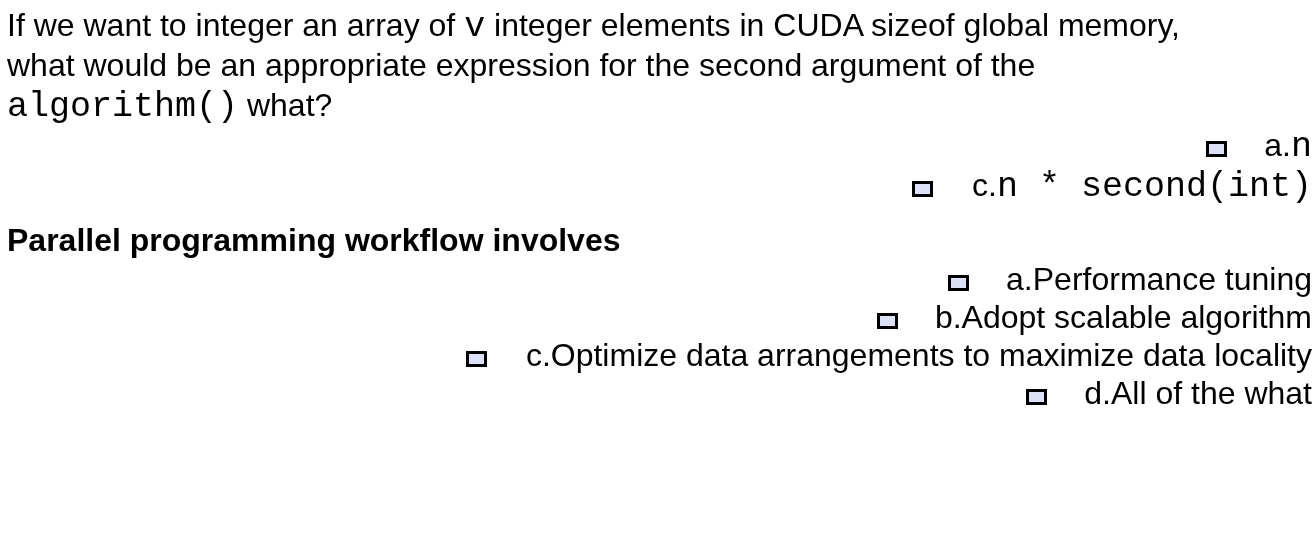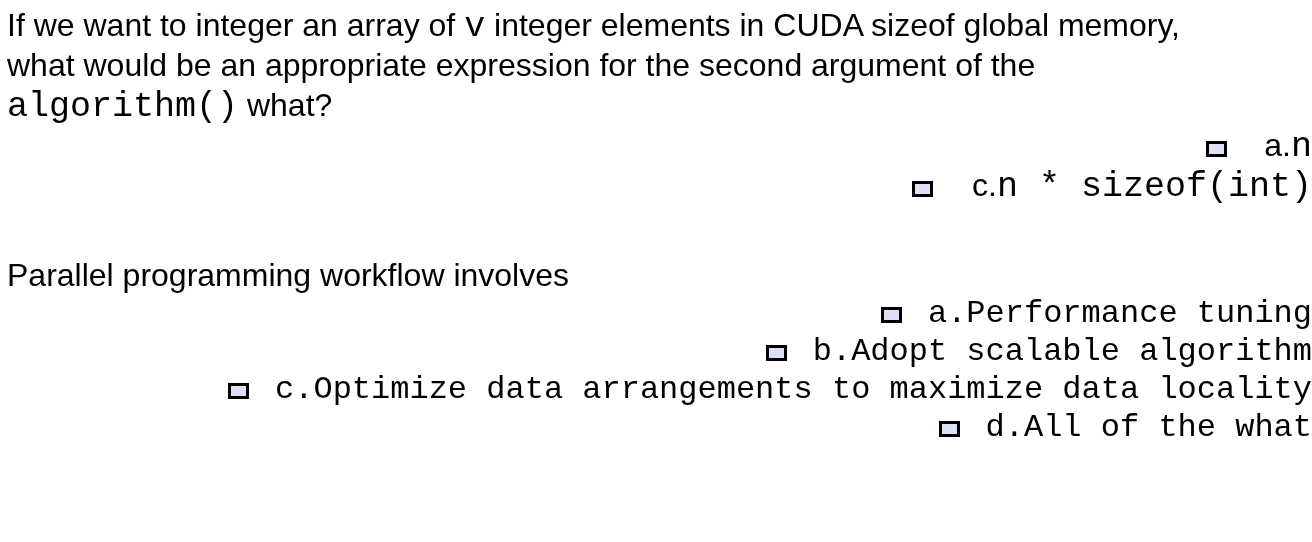--- a/index.html
+++ b/index.html
@@ -29,52 +29,52 @@
   }
   .options { }
   .option {
     line-height: 40px;
     padding-left: 38px;
     white-space: pre;
     text-align: right;
   }
   .q2 .option {
     line-height: 38px;
-    font-family: Liberation Mono, monospace;
   }
   .checkbox {
     display: inline-block;
     width: 21px;
     height: 16px;
     border: 3px solid #000000;
     background: #dce1f8;
     margin-bottom: -1px;
   }
   .letter {
     display: inline-block;
     width: 64px;
   }
   .q2-title {
     line-height: 40px;
-    margin-top: 50px;
+    margin-top: 15px;
+    font-weight: bold;
   }
 </style>
 </head>
 <body>
 
 <div class="page">
 
   <div>
     <div class="q-line"><span>If we want to integer an array of </span><span class="code">v</span><span> integer elements in CUDA sizeof global memory,</span></div>
     <div class="q-line"><span>what would be an appropriate expression for the second argument of the</span></div>
     <div class="q-line"><span class="code">algorithm()</span><span> what?</span></div>
 
     <div class="options">
       <div class="option"><span class="checkbox"></span><span class="letter">a.</span><span class="code">n</span></div>
-      <div class="option"><span class="checkbox"></span><span class="letter">c.</span><span class="code">n * sizeof(int)</span></div>
+      <div class="option"><span class="checkbox"></span><span class="letter">c.</span><span class="code">n * second(int)</span></div>
     </div>
   </div>
 
   <div class="q2">
     <div class="q2-title"><span>Parallel programming workflow involves</span></div>
 
     <div class="options">
       <div class="option"><span class="checkbox"></span><span class="letter">a.</span><span>Performance tuning</span></div>
       <div class="option"><span class="checkbox"></span><span class="letter">b.</span><span>Adopt scalable algorithm</span></div>
       <div class="option"><span class="checkbox"></span><span class="letter">c.</span><span>Optimize data arrangements to maximize data locality</span></div>

